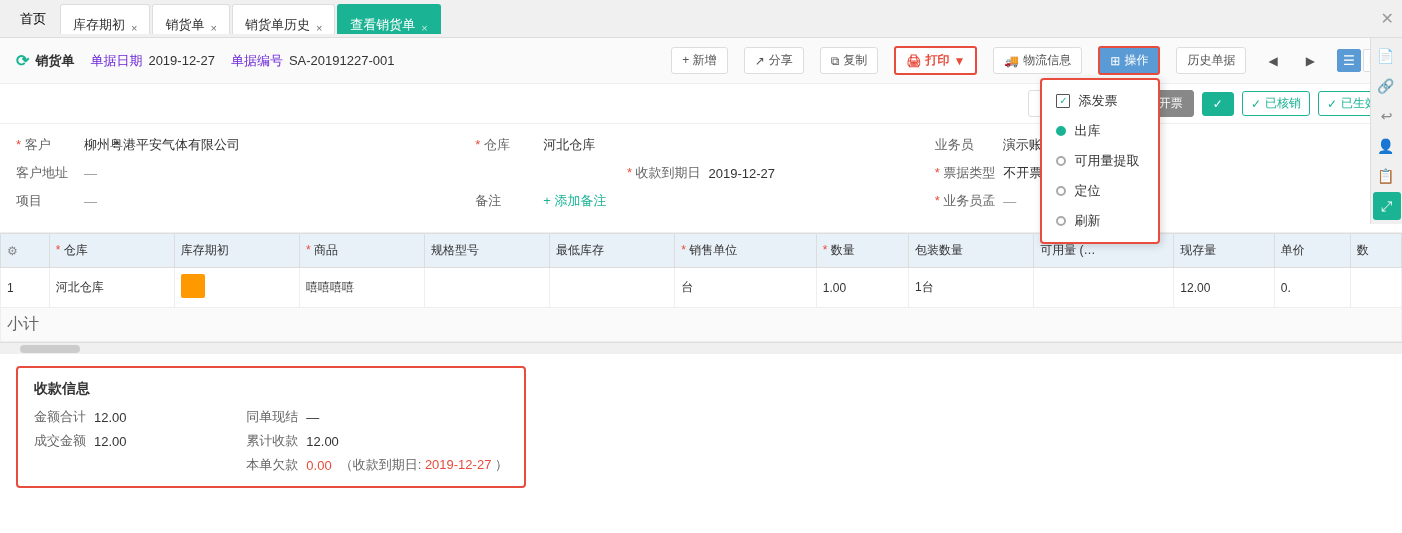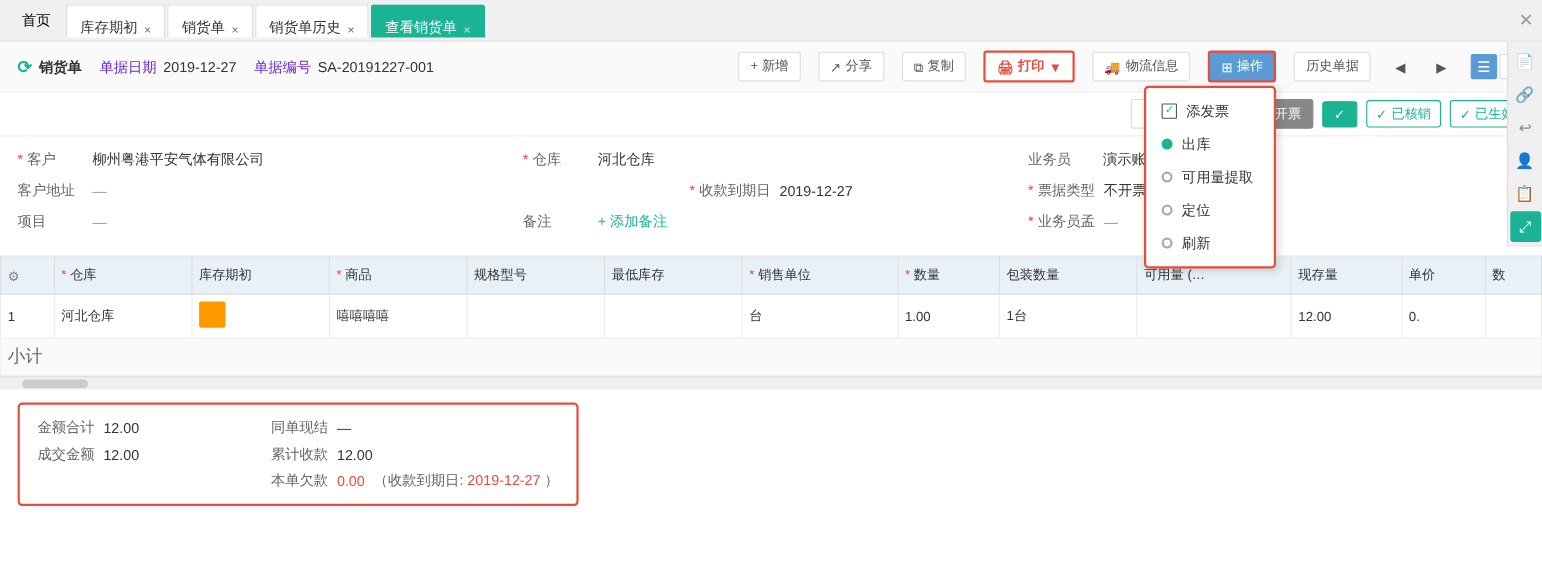--- a/index.html
+++ b/index.html
@@ -344,20 +344,21 @@
         </tr>
       </tbody>
     </table>
   </div>
 
   <div style="height:12px; background:#f0f0f0; border-top:1px solid #ddd; margin-bottom:4px;">
     <div style="height:8px; margin:2px 20px; background:#ccc; border-radius:4px; width:60px;"></div>
   </div>
 
   <div class="payment-section">
+    <div class="payment-title">收款信息</div>
     <div class="payment-grid">
       <div class="payment-row">
         <span class="payment-label">金额合计</span>
         <span class="payment-value">12.00</span>
       </div>
       <div class="payment-row">
         <span class="payment-label">同单现结</span>
         <span class="payment-value">—</span>
       </div>
       <div class="payment-row">

